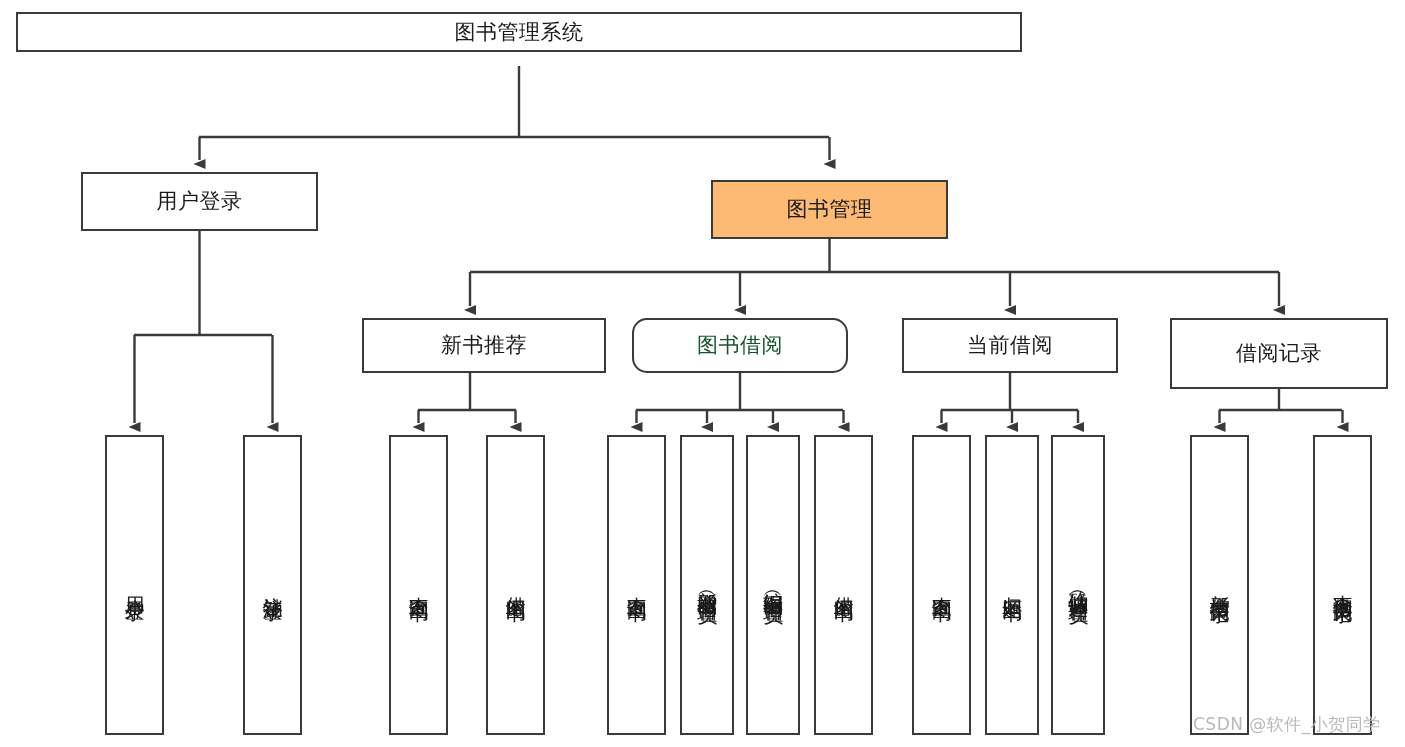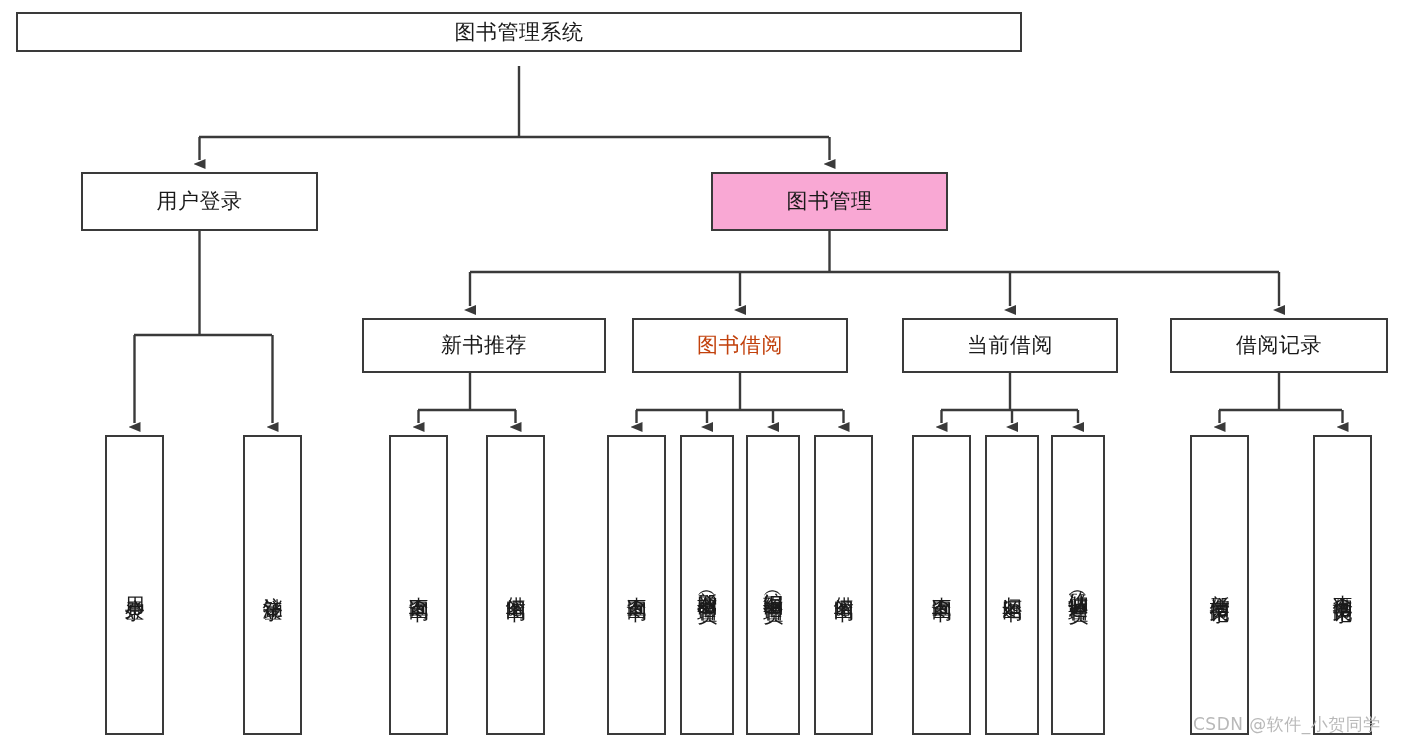--- a/index.html
+++ b/index.html
@@ -106,33 +106,33 @@
       </g>
   </svg>
 
   <div id="node-layer">
       <div class="node h" style="left: 16px; top: 12px; width: 1006px; height: 40px; border-color: rgb(58, 58, 58); background: rgb(255, 255, 255); color: rgb(26, 26, 26);">
         <span class="lbl">图书管理系统</span>
       </div>
       <div class="node h" style="left: 81px; top: 172px; width: 237px; height: 59px; border-color: rgb(58, 58, 58); background: rgb(255, 255, 255); color: rgb(26, 26, 26);">
         <span class="lbl">用户登录</span>
       </div>
-      <div class="node h" style="left: 711px; top: 172px; width: 237px; height: 59px; border-color: rgb(58, 58, 58); background: #f9a8d4; color: rgb(26, 26, 26);">
+      <div class="node h" style="left: 711px; top: 180px; width: 237px; height: 59px; border-color: rgb(58, 58, 58); background: #fdba74; color: rgb(26, 26, 26);">
         <span class="lbl">图书管理</span>
       </div>
       <div class="node h" style="left: 362px; top: 318px; width: 244px; height: 55px; border-color: rgb(58, 58, 58); background: rgb(255, 255, 255); color: rgb(26, 26, 26);">
         <span class="lbl">新书推荐</span>
       </div>
-      <div class="node h" style="left: 632px; top: 318px; width: 216px; height: 55px; border-color: rgb(58, 58, 58); background: rgb(255, 255, 255); color: #c2410c;">
+      <div class="node h" style="left: 632px; top: 318px; width: 216px; height: 55px; border-color: rgb(58, 58, 58); background: rgb(255, 255, 255); color: #14532d; border-radius: 15px;">
         <span class="lbl">图书借阅</span>
       </div>
       <div class="node h" style="left: 902px; top: 318px; width: 216px; height: 55px; border-color: rgb(58, 58, 58); background: rgb(255, 255, 255); color: rgb(26, 26, 26);">
         <span class="lbl">当前借阅</span>
       </div>
-      <div class="node h" style="left: 1170px; top: 318px; width: 218px; height: 55px; border-color: rgb(58, 58, 58); background: rgb(255, 255, 255); color: rgb(26, 26, 26);">
+      <div class="node h" style="left: 1170px; top: 318px; width: 218px; height: 71px; border-color: rgb(58, 58, 58); background: rgb(255, 255, 255); color: rgb(26, 26, 26);">
         <span class="lbl">借阅记录</span>
       </div>
       <div class="node v" style="left: 105px; top: 435px; width: 59px; height: 300px; border-color: rgb(58, 58, 58); background: rgb(255, 255, 255); color: rgb(26, 26, 26);">
         <span class="lbl">用户登录</span>
       </div>
       <div class="node v" style="left: 243px; top: 435px; width: 59px; height: 300px; border-color: rgb(58, 58, 58); background: rgb(255, 255, 255); color: rgb(26, 26, 26);">
         <span class="lbl">注销登录</span>
       </div>
       <div class="node v" style="left: 389px; top: 435px; width: 59px; height: 300px; border-color: rgb(58, 58, 58); background: rgb(255, 255, 255); color: rgb(26, 26, 26);">
         <span class="lbl">查询图书</span>

